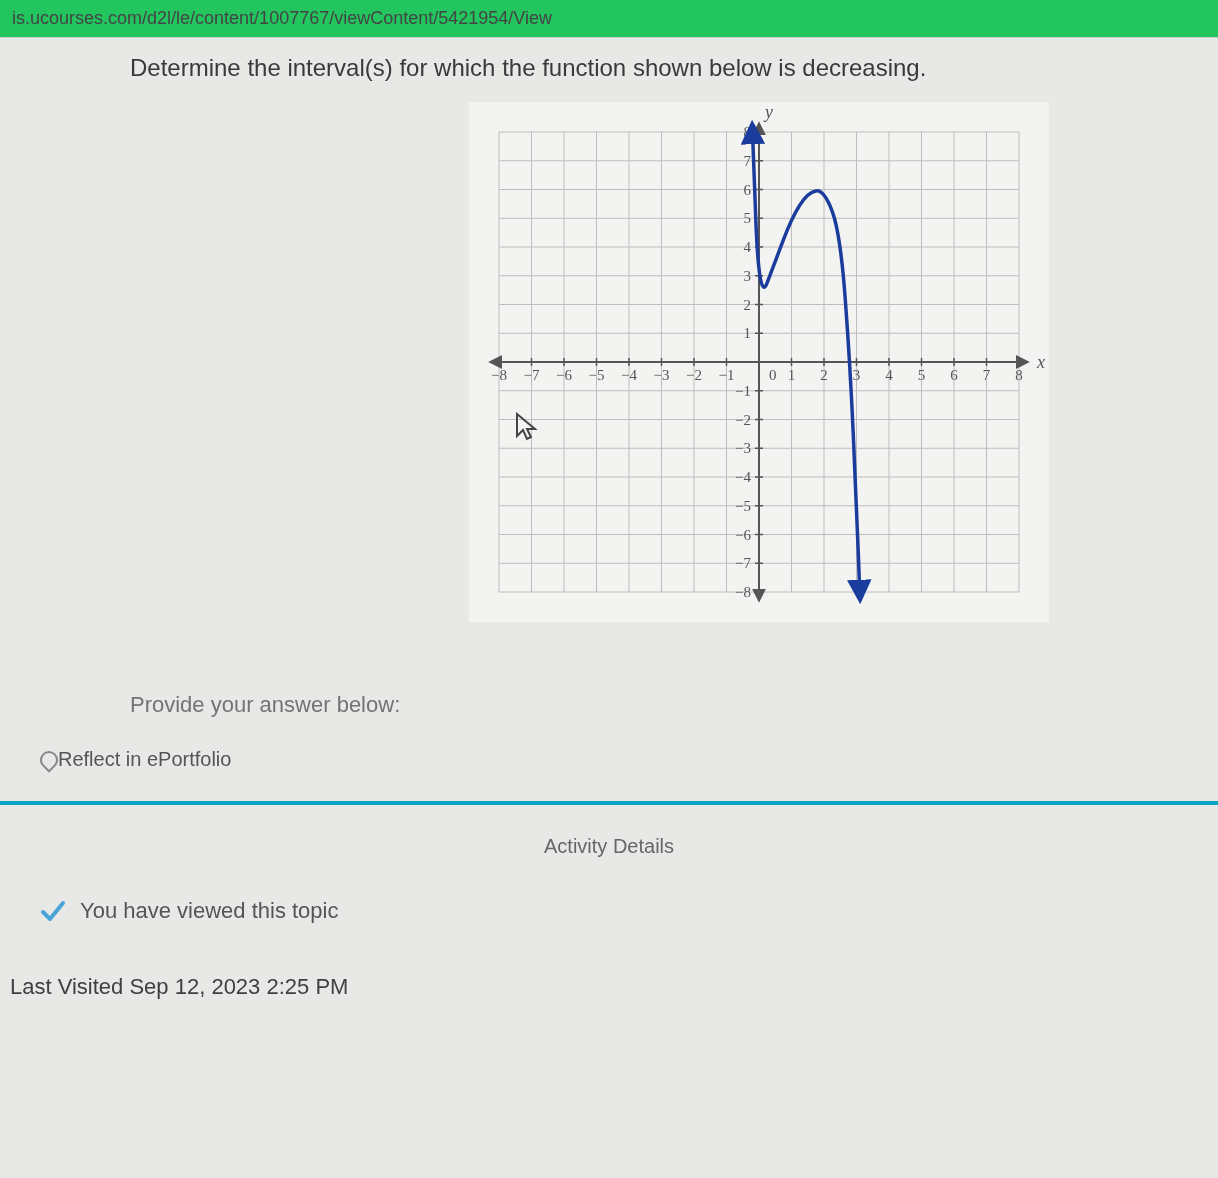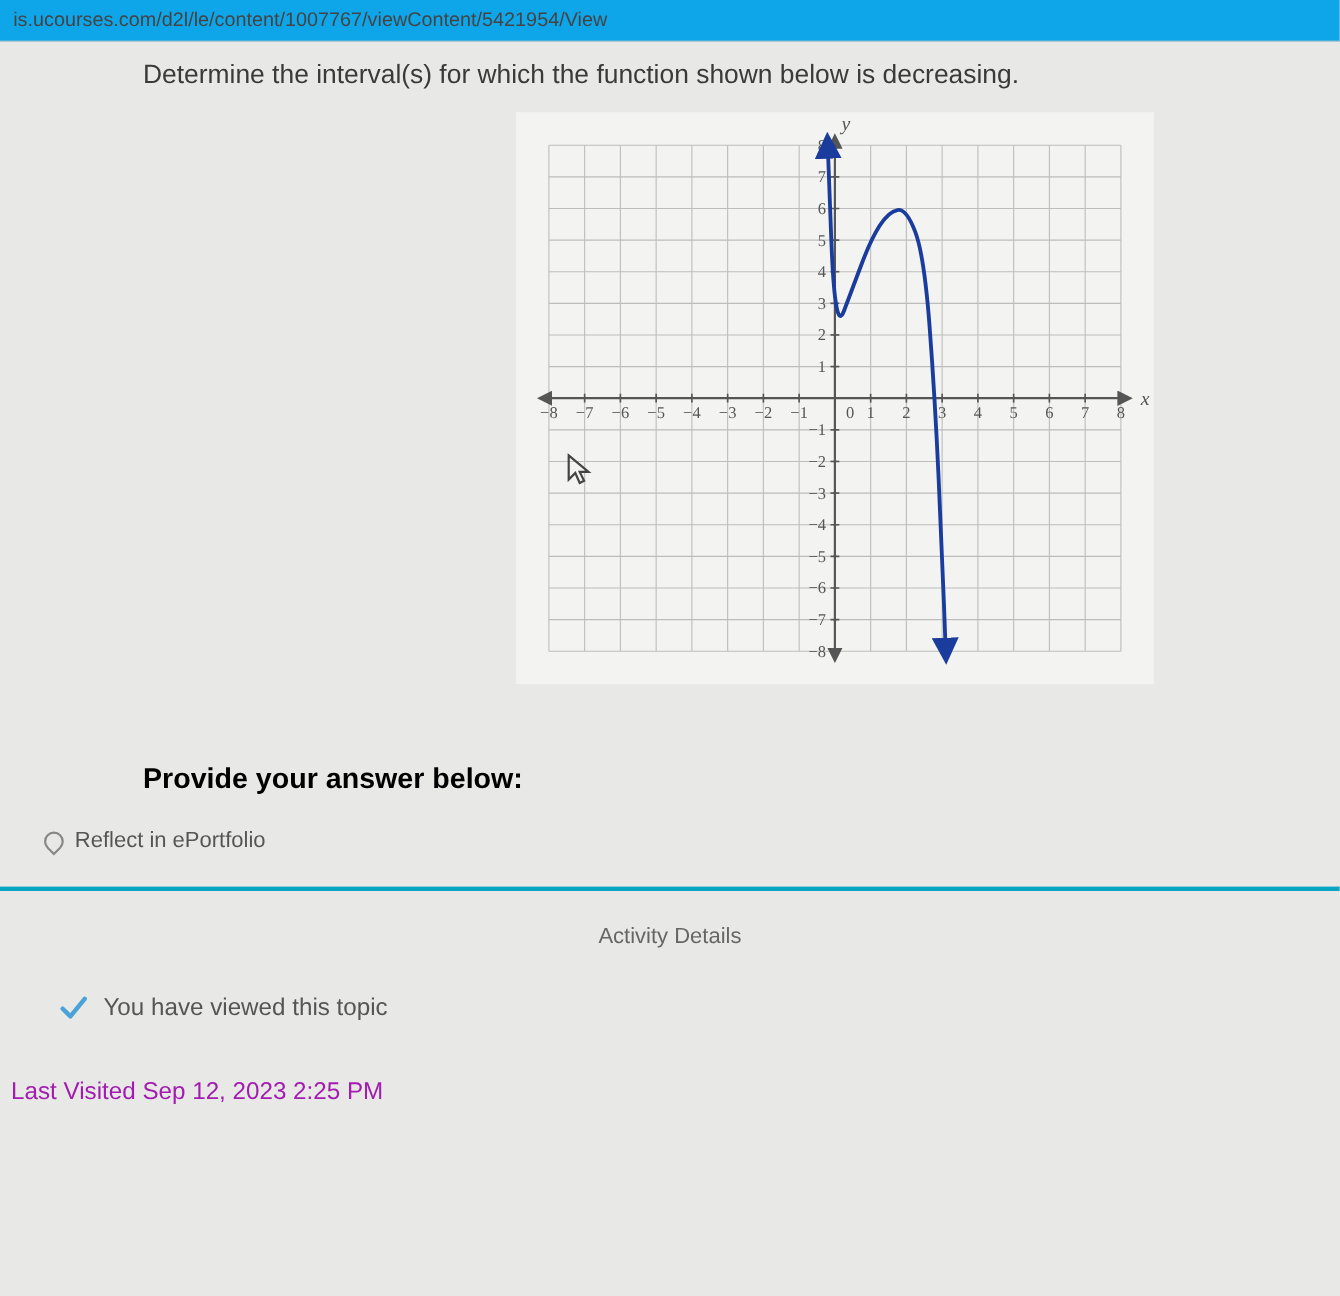--- a/index.html
+++ b/index.html
@@ -5,21 +5,21 @@
   * { box-sizing: border-box; margin: 0; padding: 0; }
   body {
     font-family: -apple-system, BlinkMacSystemFont, "Segoe UI", Arial, sans-serif;
     background: #e8e8e6;
     width: 1218px;
     height: 1178px;
     overflow: hidden;
     color: #333;
   }
   .url-bar {
-    background: #0ea5e9;
+    background: #22c55e;
     border-bottom: 1px solid #ccc;
     padding: 8px 12px;
     font-size: 18px;
     color: #444;
   }
   .content-wrap {
     padding: 0;
   }
   .question {
     padding: 16px 36px 10px 130px;
@@ -31,29 +31,27 @@
     justify-content: center;
     padding: 10px 0 30px 300px;
   }
   .chart-frame {
     background: #f3f3f1;
     position: relative;
   }
   svg.chart { display: block; }
   .answer-prompt {
     padding: 40px 0 20px 130px;
-    font-size: 26px;
-    color: #000000;
-    font-weight: bold;
+    font-size: 22px;
+    color: #737373;
   }
   .eportfolio {
     padding: 10px 0 20px 40px;
     display: flex;
     align-items: center;
-    gap: 10px;
     font-size: 20px;
     color: #555;
   }
   .eportfolio .bubble-icon {
     width: 18px; height: 18px;
     border: 2px solid #888;
     border-radius: 50% 50% 50% 0;
     transform: rotate(-45deg);
     position: relative;
   }
@@ -68,27 +66,26 @@
     color: #666;
     padding: 30px 0 20px 0;
   }
   .viewed-row {
     padding: 20px 0 20px 40px;
     display: flex;
     align-items: center;
     gap: 14px;
     font-size: 22px;
     color: #555;
-    margin-left: 14px;
   }
   .check-icon svg { display:block; }
   .last-visited {
     padding: 30px 0 0 10px;
     font-size: 22px;
-    color: #a21caf;
+    color: #404040;
   }
   .cursor-overlay { position:absolute; pointer-events:none; }
   .axis-label-x { font: 18px serif; font-style: italic; fill:#555; }
   .axis-label-y { font: 18px serif; font-style: italic; fill:#555; }
   .tick-label { font: 15px serif; fill:#555; }
   .origin-label { font: 15px serif; fill:#555; }
 </style>
 </head>
 <body>
 

